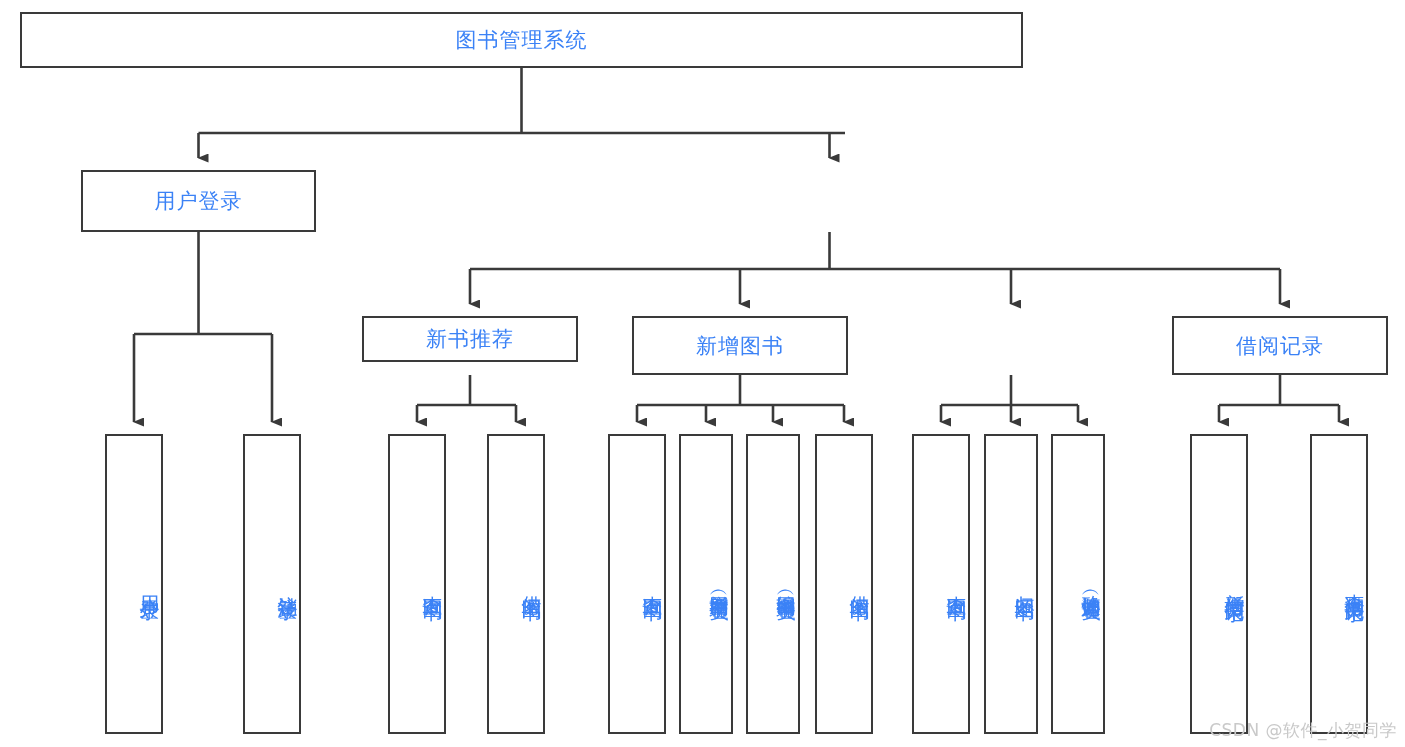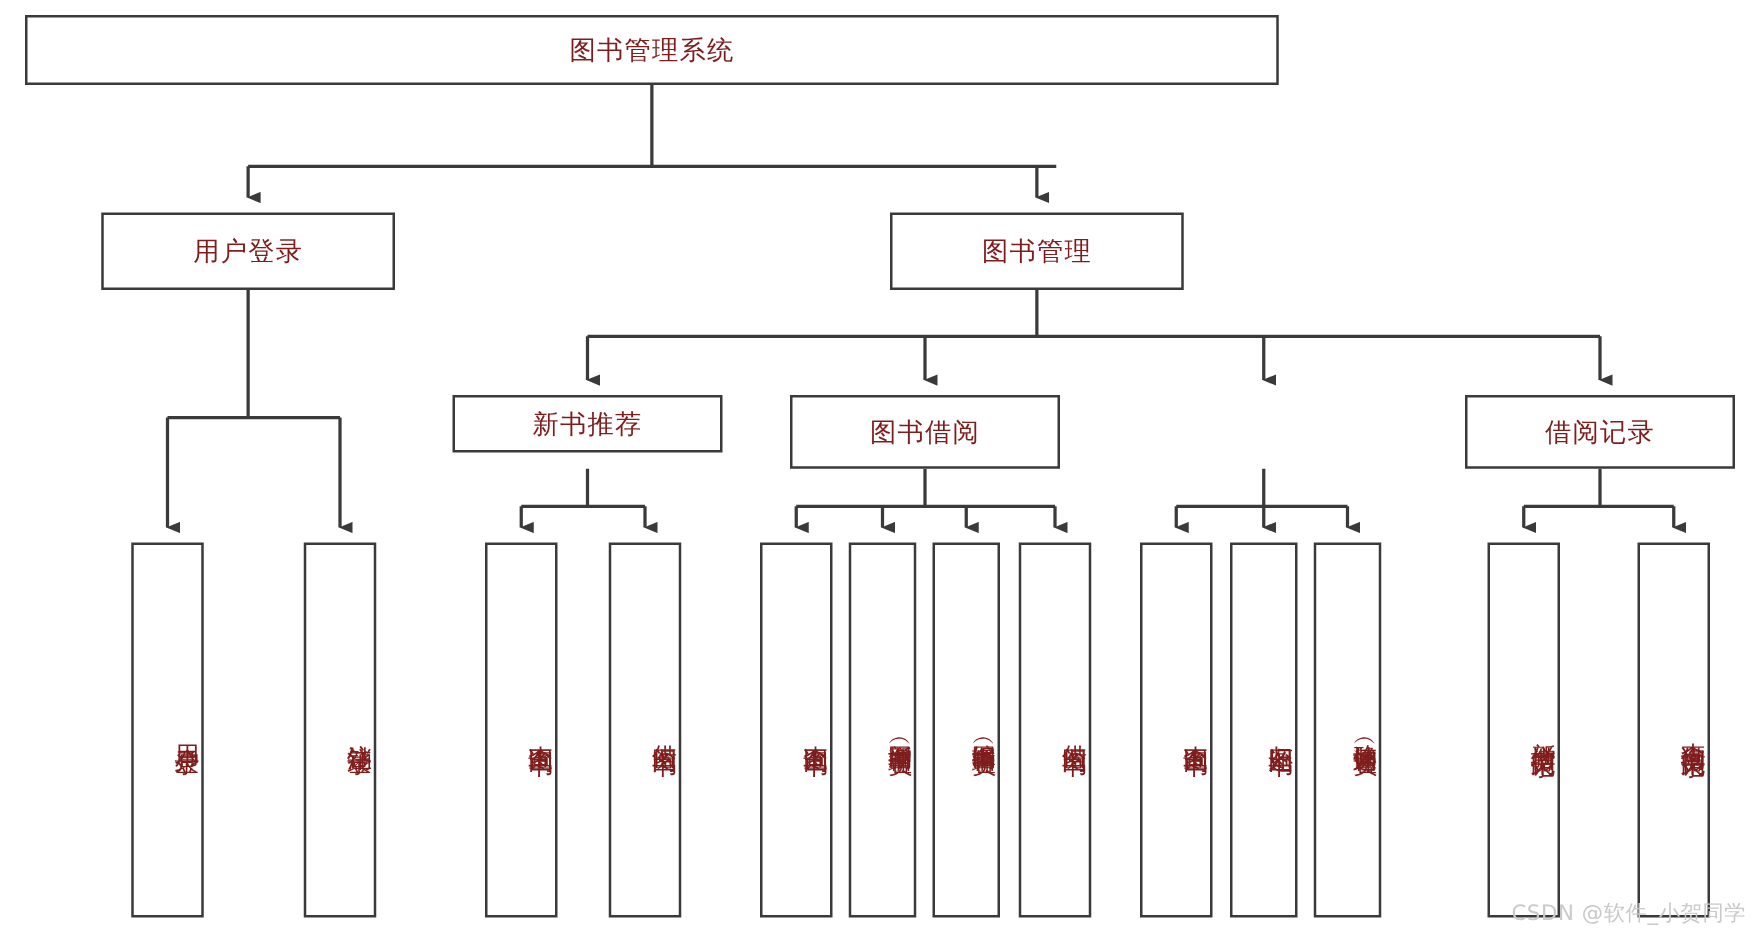--- a/index.html
+++ b/index.html
@@ -2,21 +2,21 @@
 <html><head>
 <meta charset="utf-8">
 <style>
   html,body{margin:0;padding:0;background:#ffffff;}
   body{width:1405px;height:747px;overflow:hidden;
        font-family:"DejaVu Sans","Liberation Sans",sans-serif;}
   #stage{position:relative;width:1405px;height:747px;background:#fff;}
   #wires{position:absolute;left:0;top:0;width:1405px;height:747px;}
   .node{position:absolute;box-sizing:border-box;background:#ffffff;
         border:2.5px solid #3a3a3a;display:flex;align-items:center;
-        justify-content:center;color:#7f1d1d;}
+        justify-content:center;color:#3b82f6;}
   .node.h{font-size:21px;letter-spacing:1px;}
   .node.v{writing-mode:vertical-rl;text-orientation:upright;
           font-size:20px;line-height:1.18;letter-spacing:2px;
           padding:12px 0;align-items:flex-start;justify-content:center;}
   .node.v.tall{font-size:19px;letter-spacing:1px;}
   #watermark{position:absolute;right:8px;bottom:5px;font-size:17px;
              color:#c9c9c9;white-space:nowrap;letter-spacing:0.5px;}
 </style>
 </head>
 <body>
@@ -69,24 +69,23 @@
       <path d="M1280,375 L1280,405"></path>
       <path d="M1219,405 L1339,405"></path>
       <path d="M1219,405 L1219,422" marker-end="url(#arw)"></path>
       <path d="M1339,405 L1339,422" marker-end="url(#arw)"></path>
     </g>
   </svg>
 
   <div class="node h" style="left:20px;top:12px;width:1003px;height:56px;">图书管理系统</div>
 
   <div class="node h" style="left:81px;top:170px;width:235px;height:62px;">用户登录</div>
-  <div class="node h" style="left:712px;top:170px;width:235px;height:62px;">图书管理</div>
 
   <div class="node h" style="left:362px;top:316px;width:216px;height:46px;">新书推荐</div>
-  <div class="node h" style="left:632px;top:316px;width:216px;height:59px;">图书借阅</div>
+  <div class="node h" style="left:632px;top:316px;width:216px;height:59px;">新增图书</div>
   <div class="node h" style="left:1172px;top:316px;width:216px;height:59px;">借阅记录</div>
 
   <div class="node v" style="left:105px;top:434px;width:58px;height:300px;">用户登录</div>
   <div class="node v" style="left:243px;top:434px;width:58px;height:300px;">注销登录</div>
 
   <div class="node v" style="left:388px;top:434px;width:58px;height:300px;">查询图书</div>
   <div class="node v" style="left:487px;top:434px;width:58px;height:300px;">借阅图书</div>
 
   <div class="node v" style="left:608px;top:434px;width:58px;height:300px;">查询图书</div>
   <div class="node v tall" style="left:679px;top:434px;width:54px;height:300px;">新增图书（管理员）</div>

